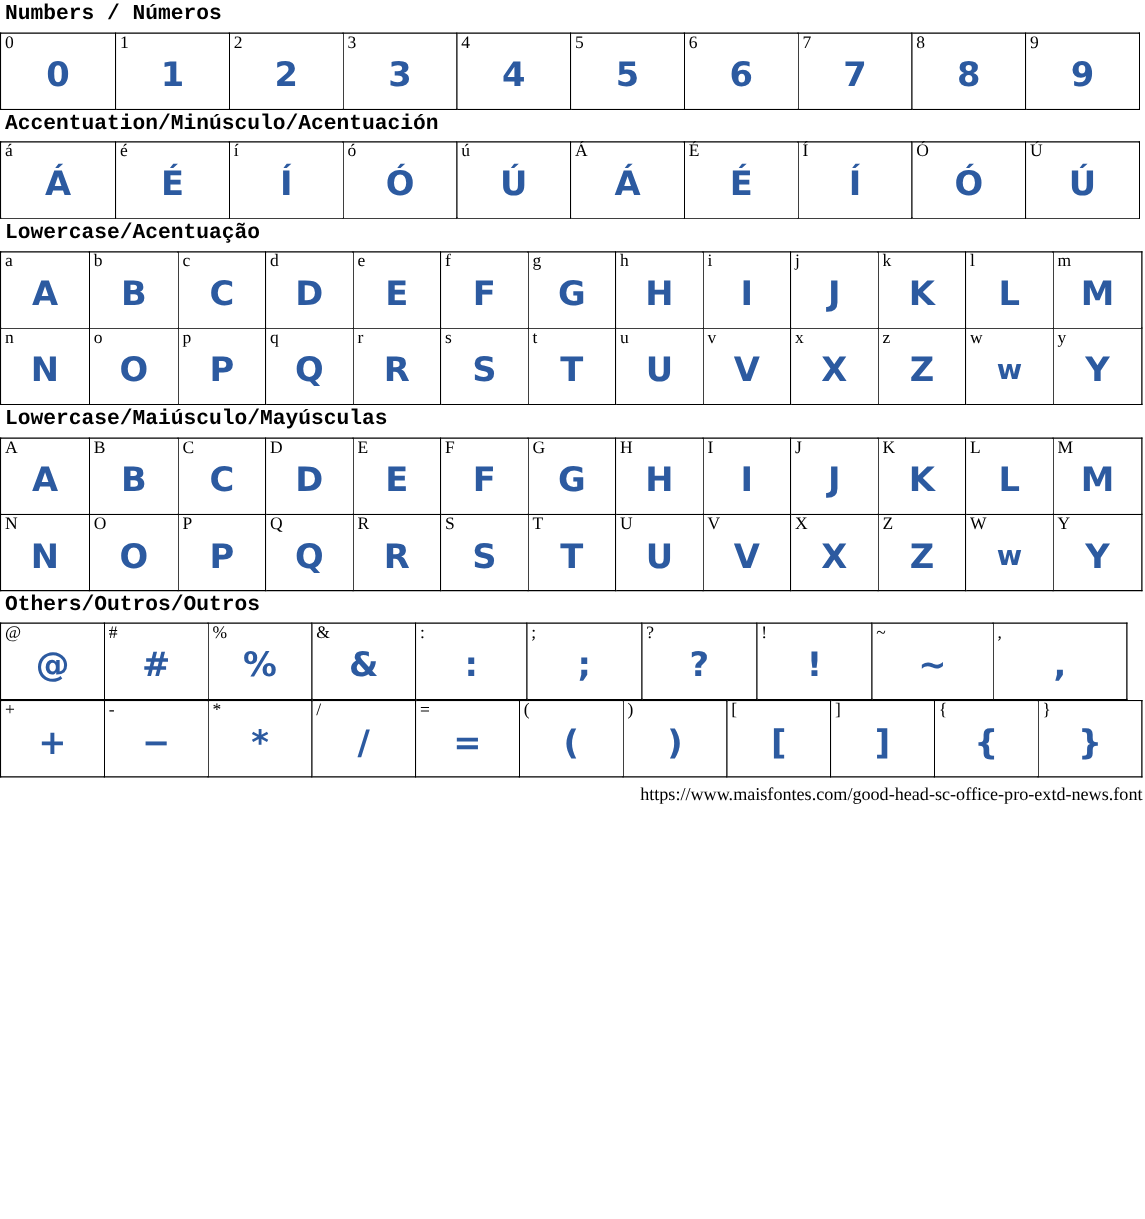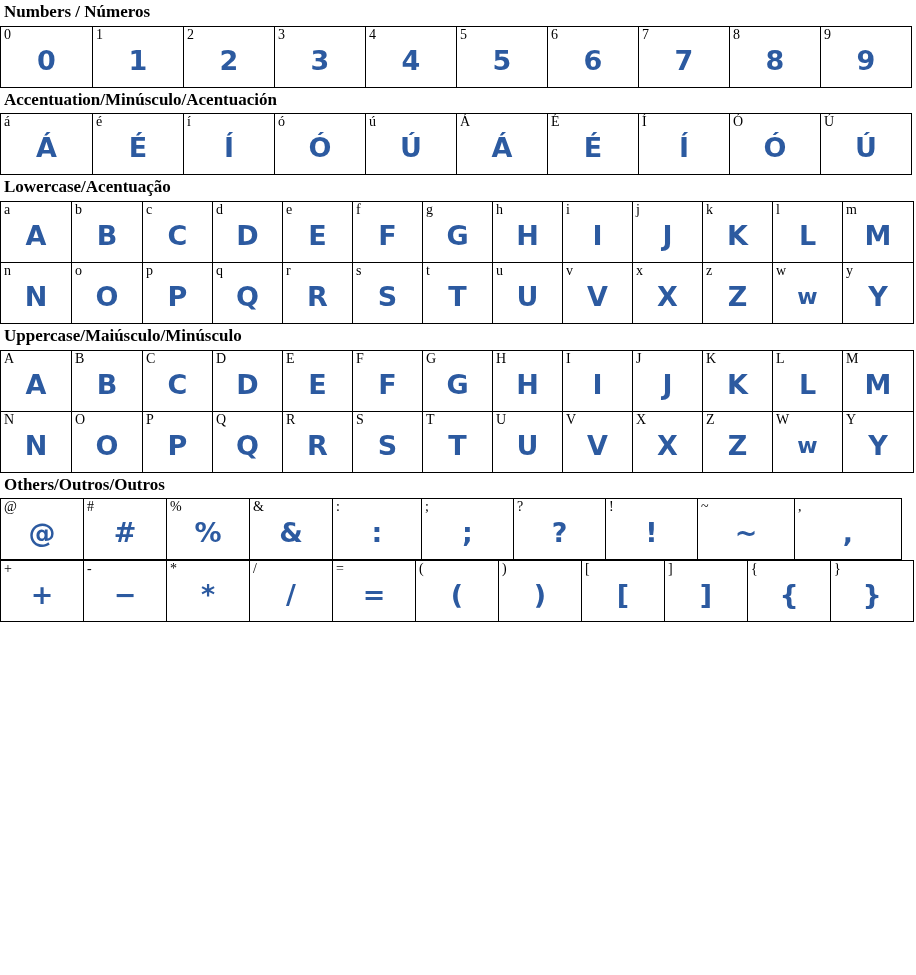--- a/index.html
+++ b/index.html
@@ -12,21 +12,21 @@
     height: 975px;
     font-family: "Liberation Serif", serif;
     color: #000000;
     overflow: hidden;
   }
   .page {
     width: 916px;
     position: relative;
   }
   .section-title {
-    font-family: Liberation Serif, serif;
+    font-family: Liberation Mono, monospace;
     font-weight: bold;
     font-size: 17px;
     color: #000000;
     padding: 3px 17px 4px 4px;
     line-height: 1.1;
   }
   table.glyphs {
     border-collapse: collapse;
     table-layout: fixed;
     border-spacing: 0;
@@ -425,21 +425,21 @@
                 <span class="cap">y</span>
                 <span class="glyph">Y</span>
               </div>
             </td>
       </tr>
     </tbody>
       </table>
   </div>
 
   <div class="section">
-    <div class="section-title">Uppercase/Maiúsculo/Minúsculo</div>
+    <div class="section-title">Lowercase/Maiúsculo/Mayúsculas</div>
     <table class="glyphs">
       <colgroup>
         <col style="width:71px">
           <col style="width:71px">
           <col style="width:70px">
           <col style="width:70px">
           <col style="width:70px">
           <col style="width:70px">
           <col style="width:70px">
         <col style="width:70px">
@@ -774,14 +774,15 @@
               <div class="cell">
                 <span class="cap">}</span>
                 <span class="glyph">}</span>
               </div>
             </td>
       </tr>
     </tbody>
       </table>
   </div>
 
+  <div class="footer">https://www.maisfontes.com/good-head-sc-office-pro-extd-news.font</div>
 
 </div>
 
 </body></html>

